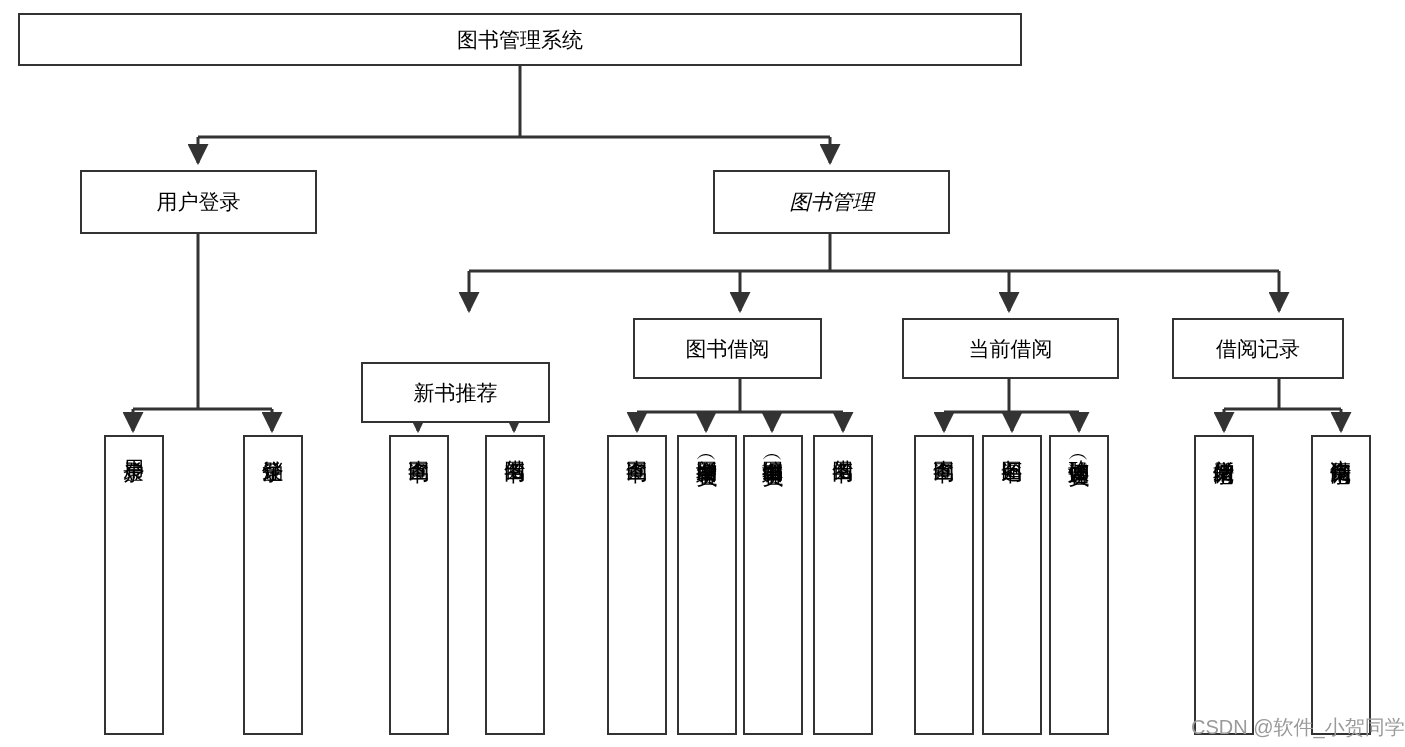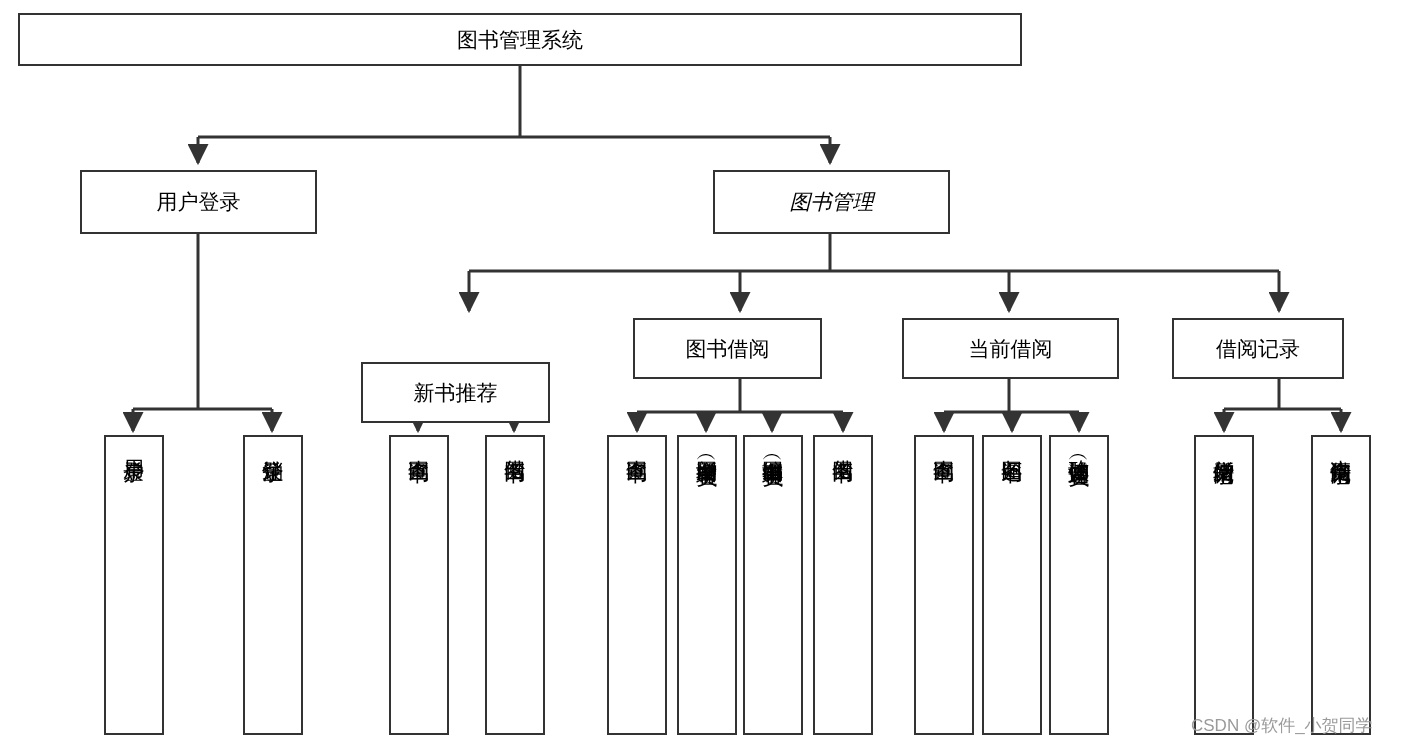--- a/index.html
+++ b/index.html
@@ -54,21 +54,21 @@
     font-size: 21px;
     line-height: 1.22;
     letter-spacing: 1px;
     text-align: start;
     white-space: nowrap;
   }
   #watermark {
     position: absolute;
     left: 1191px;
     top: 714px;
-    font-size: 17px;
+    font-size: 20px;
     color: #9a9a9a;
     white-space: nowrap;
     z-index: 5;
     font-family: "Liberation Sans", "DejaVu Sans", sans-serif;
   }
 </style>
 </head>
 <body>
 
 <div id="canvas">

